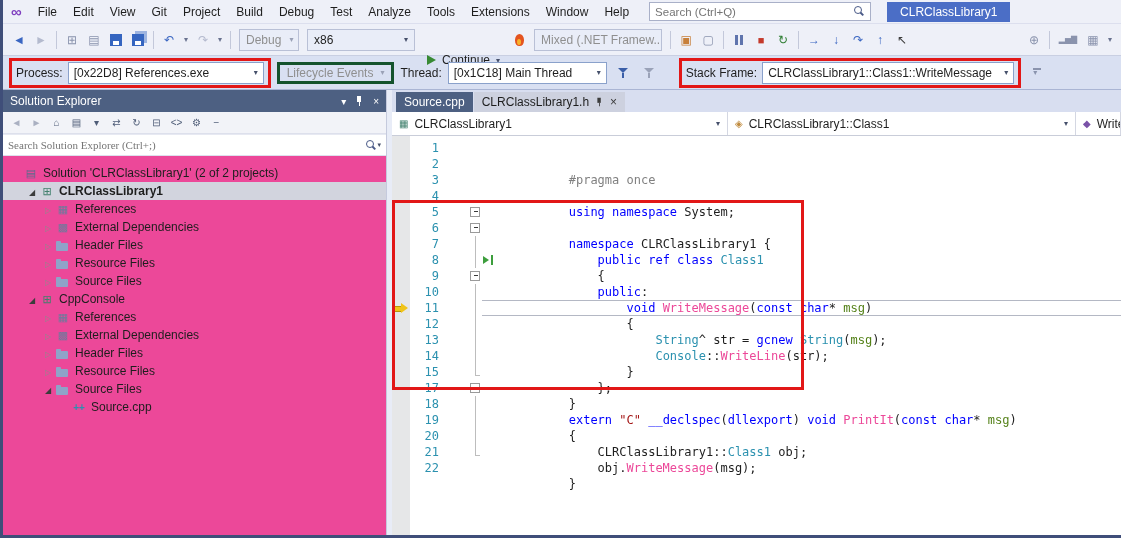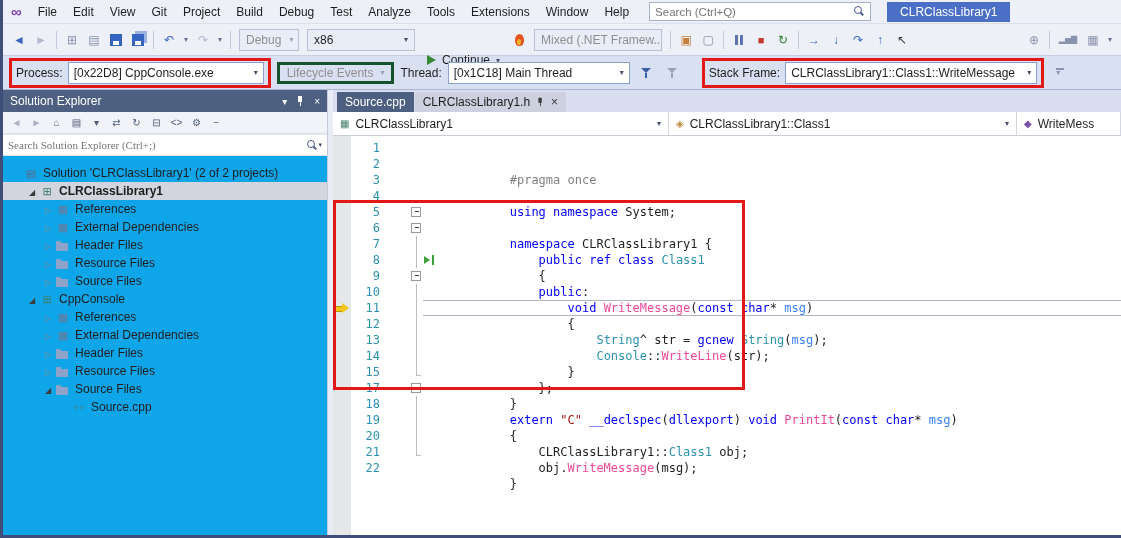--- a/index.html
+++ b/index.html
@@ -49,40 +49,40 @@
   .play { width:0; height:0; border-left:9px solid #388a34; border-top:5.5px solid transparent; border-bottom:5.5px solid transparent; }
   .icon-flame { width:9px; height:12px; background:#e4541f; border-radius:50% 50% 45% 45%; position:relative; }
   .icon-flame::after { content:""; position:absolute; left:2.5px; top:5px; width:4px; height:6px; background:#f7b32b; border-radius:50%; }
   .tspacer { flex:1; }
 
   
   .debugbar { height:34px; display:flex; align-items:center; background:#d9e0f2; border-bottom:1px solid #aab5d4; padding:0 6px; gap:6px; }
   .dlabel { font-size:12px; color:#1e1e1e; flex:none; }
   .combo { display:flex; align-items:center; justify-content:space-between; background:#fff; border:1px solid #8aa1cb; height:22px; font-size:12px; color:#1e1e1e; padding:0 5px; gap:6px; flex:none; white-space:nowrap; overflow:hidden; }
   .w-process { width:196px; }
-  .w-thread { width:182px; }
+  .w-thread { width:159px; }
   .w-stack { width:252px; }
   .redgroup { display:flex; align-items:center; gap:5px; border:3px solid #e21717; padding:1px 4px; flex:none; }
   .redgroup.sf { margin-left:14px; }
   .ddl-dis { display:flex; align-items:center; gap:7px; height:22px; padding:0 7px; border:3px solid #14532d; color:#8f8f8f; font-size:12px; flex:none; }
   .dbi { width:20px; height:20px; display:inline-flex; align-items:center; justify-content:center; flex:none; }
   .icon-funnel { position:relative; width:12px; height:12px; }
   .icon-funnel::before { content:""; position:absolute; left:1px; top:1px; border-left:5px solid transparent; border-right:5px solid transparent; border-top:5px solid #3a5ea8; }
   .icon-funnel::after { content:""; position:absolute; left:5px; top:6px; width:2px; height:5px; background:#3a5ea8; }
   .icon-funnel.gray::before { border-top-color:#9aa2b8; }
   .icon-funnel.gray::after { background:#9aa2b8; }
   .icon-ovf { position:relative; width:10px; height:12px; }
   .icon-ovf::before { content:""; position:absolute; top:1px; left:1px; width:8px; height:2px; background:#8a93ad; }
   .icon-ovf::after { content:"▾"; position:absolute; top:1px; left:1px; font-size:8px; color:#8a93ad; }
 
   
   .main { display:flex; height:445px; }
 
   
-  .se { width:325px; flex:none; display:flex; flex-direction:column; background:#0ea5e9; border-right:1px solid #c5cadd; }
+  .se { width:384px; flex:none; display:flex; flex-direction:column; background:#ec4899; border-right:1px solid #c5cadd; }
   .se-head { height:22px; background:#4d6082; color:#fff; display:flex; align-items:center; padding:0 7px; font-size:12px; flex:none; }
   .se-head-icons { margin-left:auto; display:flex; align-items:center; gap:9px; }
   .sehi { font-size:10px; color:#fff; display:inline-flex; align-items:center; }
   .icon-pin { position:relative; width:9px; height:12px; color:#fff; display:inline-block; }
   .icon-pin::before { content:""; position:absolute; left:2px; top:1px; width:4px; height:6px; background:currentColor; }
   .icon-pin::after { content:""; position:absolute; left:3.5px; top:7px; width:1px; height:4px; background:currentColor; }
   .se-tools { height:22px; display:flex; align-items:center; gap:3px; padding:0 5px; background:#f2f3f8; border-bottom:1px solid #dde0ec; flex:none; }
   .sei { width:17px; height:18px; display:inline-flex; align-items:center; justify-content:center; font-size:10px; color:#4f5d78; }
   .sei.dim { color:#aab0c2; }
   .se-search { height:22px; display:flex; align-items:center; border-bottom:1px solid #dde0ec; background:#fff; border-top:1px solid #e7e9f2; padding:0 5px; flex:none; }
@@ -143,21 +143,21 @@
   .code-line.runmark .line-text::before { content:""; position:absolute; left:1px; top:4px; width:0; height:0; border-left:6px solid #3d9e3d; border-top:4px solid transparent; border-bottom:4px solid transpar ent; }
   .code-line.runmark .line-text::before { border-bottom:4px solid transparent; }
   .code-line.runmark .line-text::after { content:""; position:absolute; left:9px; top:3px; width:2px; height:10px; background:#3d9e3d; }
   .tok { display:inline; }
   .tk-pln { color:#1e1e1e; }
   .tk-kw { color:#0000ff; }
   .tk-typ { color:#2b91af; }
   .tk-fn { color:#ec4899; }
   .tk-pre { color:#808080; }
   .tk-str { color:#a31515; }
-  .tk-prm { color:#3b82f6; }
+  .tk-prm { color:#4d7c0f;font-family:Liberation Mono, monospace; }
 
   .ann { position:absolute; border:3px solid #e21717; pointer-events:none; z-index:5; }
   .ann-code { left:0; top:110px; width:412px; height:190px; }
 </style>
 </head>
 <body>
 
 <div class="app">
 
   <div class="titlebar">
@@ -215,21 +215,21 @@
     <span class="tspacer"></span>
     <span style="display:contents">
       
     <span class="tbi dim">⊕</span><span class="tsep"></span><span class="tbi dim wide">▂▅▇</span><span class="tbi dim">▦</span><span class="tbi caret">▾</span></span>
   </div>
 
   <div class="debugbar">
     <div class="redgroup">
       <span class="dlabel">Process:</span>
       <span class="combo w-process">
-        <span>[0x22D8] CppConsole.exe</span>
+        <span>[0x22D8] References.exe</span>
         <span class="ccaret">▾</span>
       </span>
     </div>
     <span class="ddl-dis">
       <span>Lifecycle Events</span>
       <span class="ccaret gray">▾</span>
     </span>
     <span class="dlabel">Thread:</span>
     <span class="combo w-thread">
       <span>[0x1C18] Main Thread</span>

